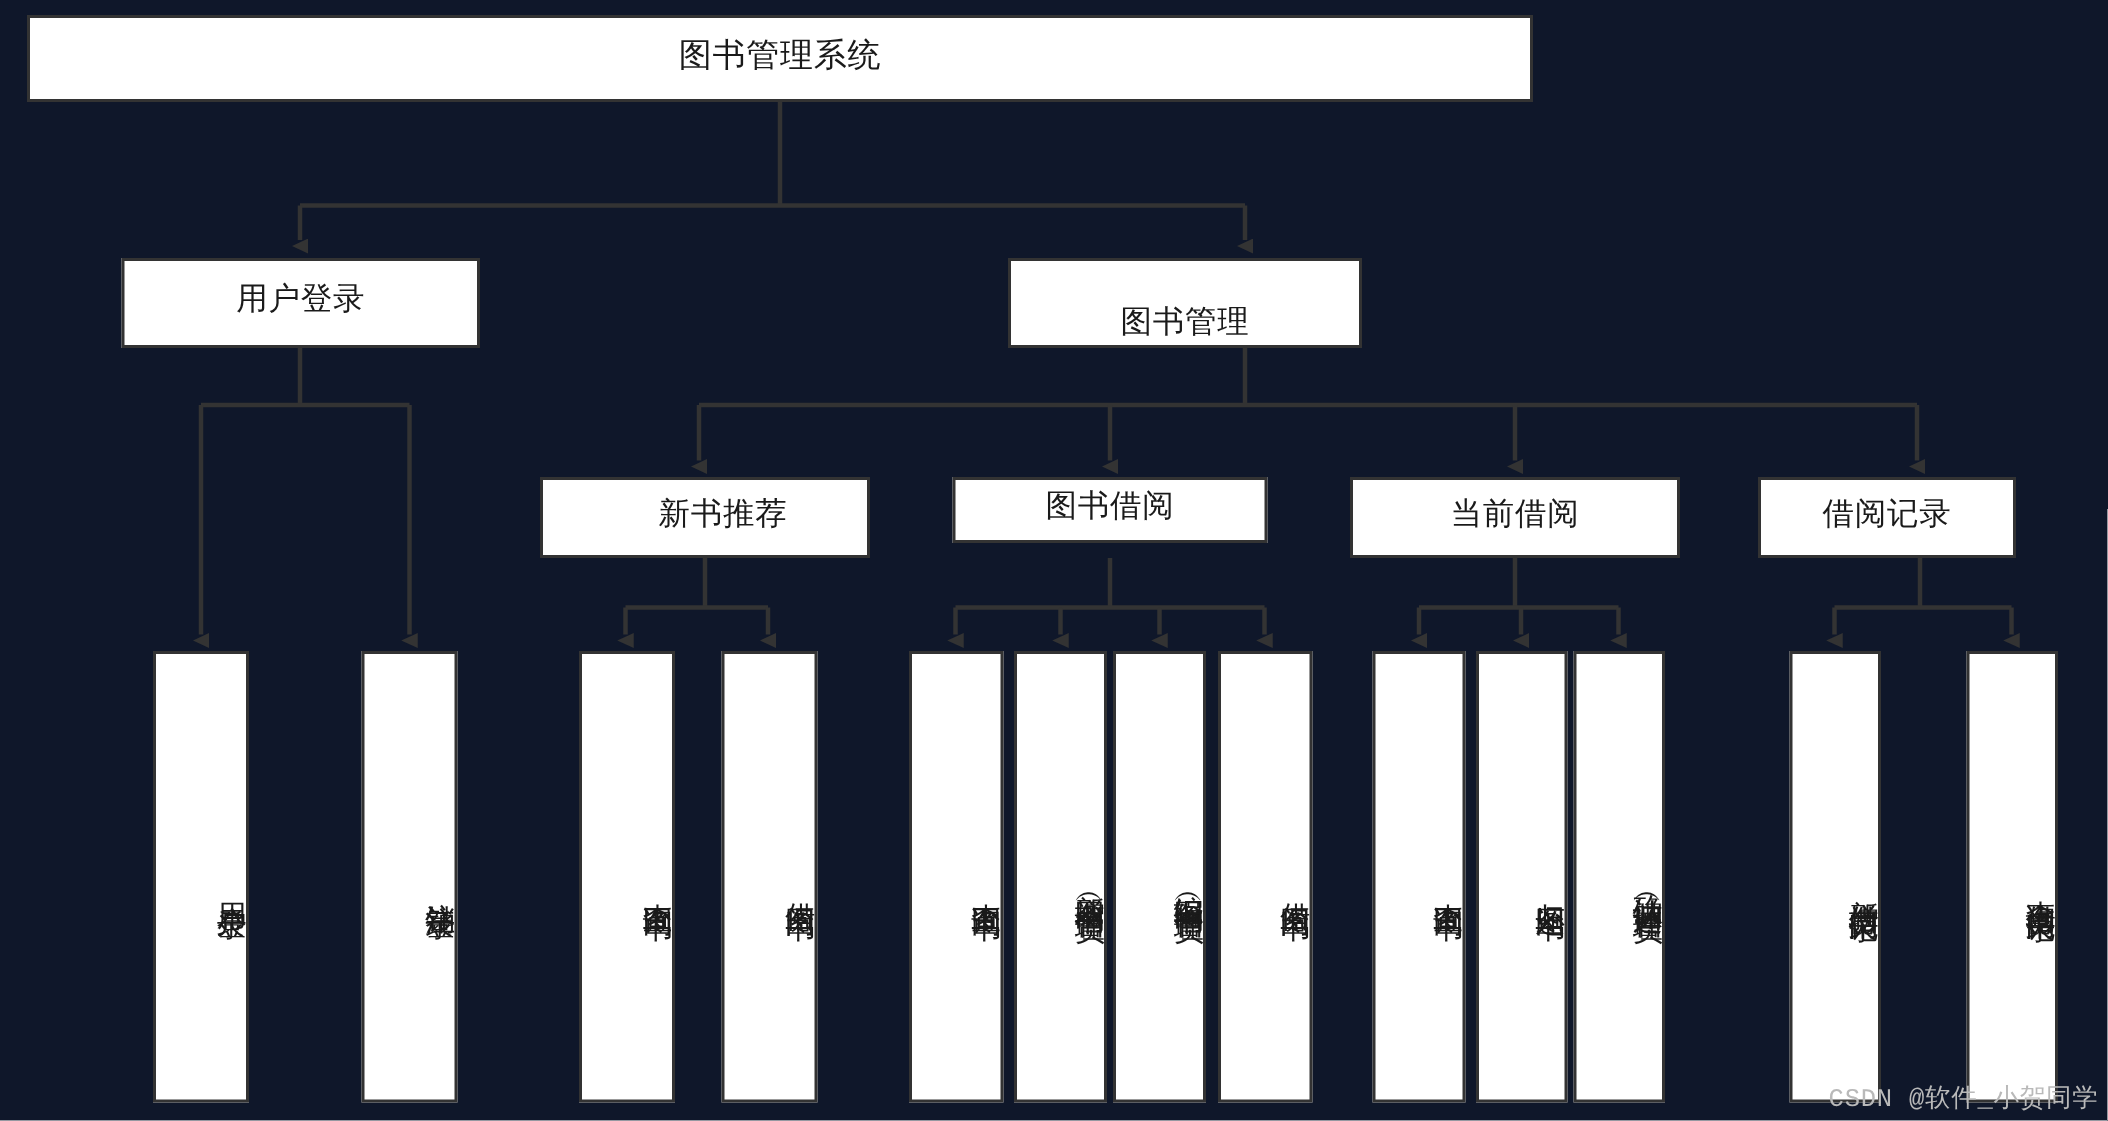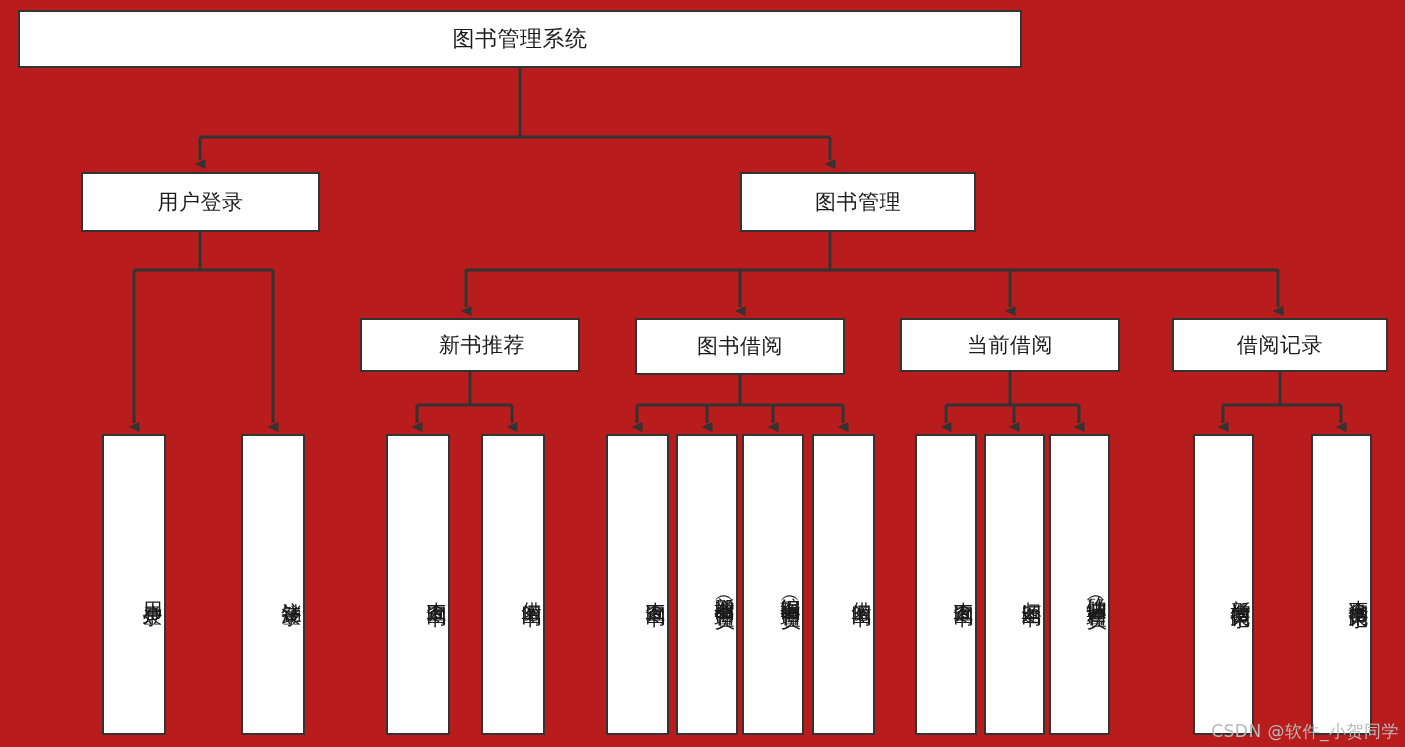--- a/index.html
+++ b/index.html
@@ -8,22 +8,23 @@
     padding: 0;
     background: #ffffff;
   }
   body {
     font-family: "DejaVu Sans", "Liberation Sans", sans-serif;
   }
   #canvas {
     position: relative;
     width: 1405px;
     height: 747px;
-    background: #b91c1c;
+    background: #0f172a;
     overflow: hidden;
+    font-family: Liberation Mono, monospace;
   }
   svg.edges {
     position: absolute;
     left: 0;
     top: 0;
     width: 1405px;
     height: 747px;
     pointer-events: none;
   }
   .node {
@@ -125,34 +126,34 @@
     </g>
   </svg>
 
   <div class="node root h" style="left:18px; top:10px; width:1004px; height:58px;">
     <span>图书管理系统</span>
   </div>
 
   <div class="node h" style="left:81px; top:172px; width:239px; height:60px;">
     <span>用户登录</span>
   </div>
-  <div class="node h" style="left:740px; top:172px; width:236px; height:60px;">
+  <div class="node h" style="left:672px; top:172px; width:236px; height:60px;align-items:flex-end;">
     <span>图书管理</span>
   </div>
 
   <div class="node h" style="left:360px; top:318px; width:220px; height:54px;padding-left:24px;">
     <span>新书推荐</span>
   </div>
-  <div class="node h" style="left:635px; top:318px; width:210px; height:57px;">
+  <div class="node h" style="left:635px; top:318px; width:210px; height:44px;">
     <span>图书借阅</span>
   </div>
   <div class="node h" style="left:900px; top:318px; width:220px; height:54px;">
     <span>当前借阅</span>
   </div>
-  <div class="node h" style="left:1172px; top:318px; width:216px; height:54px;">
+  <div class="node h" style="left:1172px; top:318px; width:172px; height:54px;">
     <span>借阅记录</span>
   </div>
 
   <div class="node v" style="left:102px; top:434px; width:64px; height:301px;">
     <span>用户登录</span>
   </div>
   <div class="node v" style="left:241px; top:434px; width:64px; height:301px;">
     <span>注销登录</span>
   </div>
 

